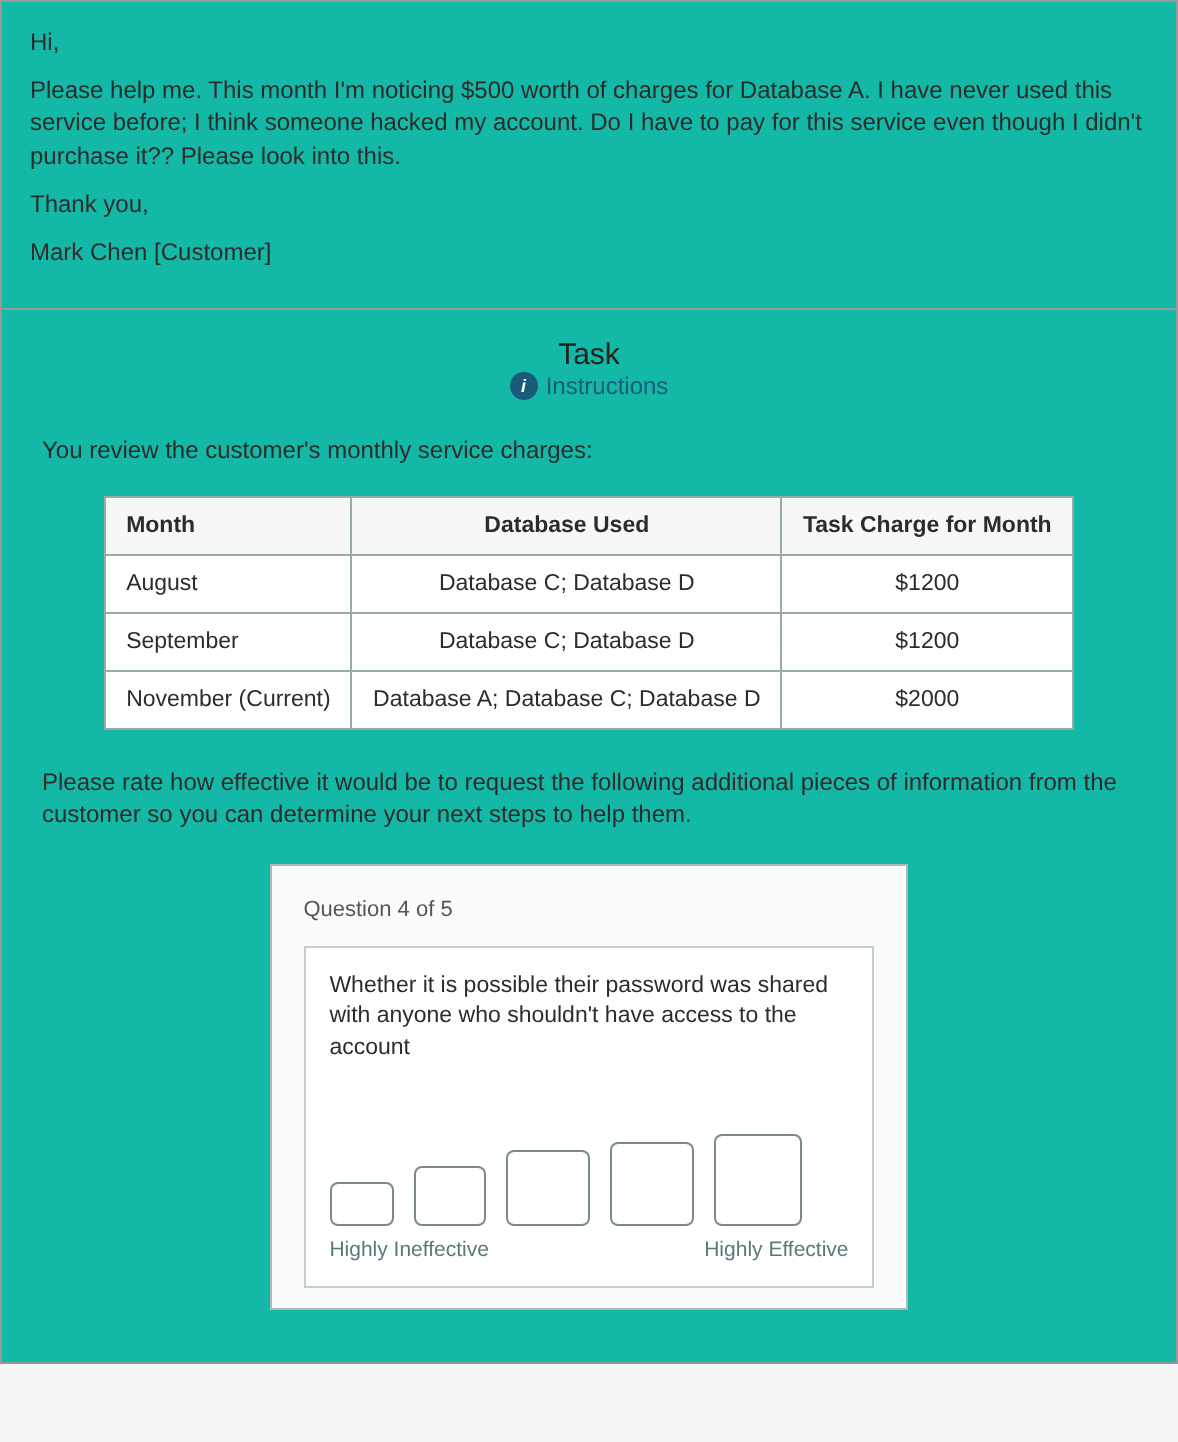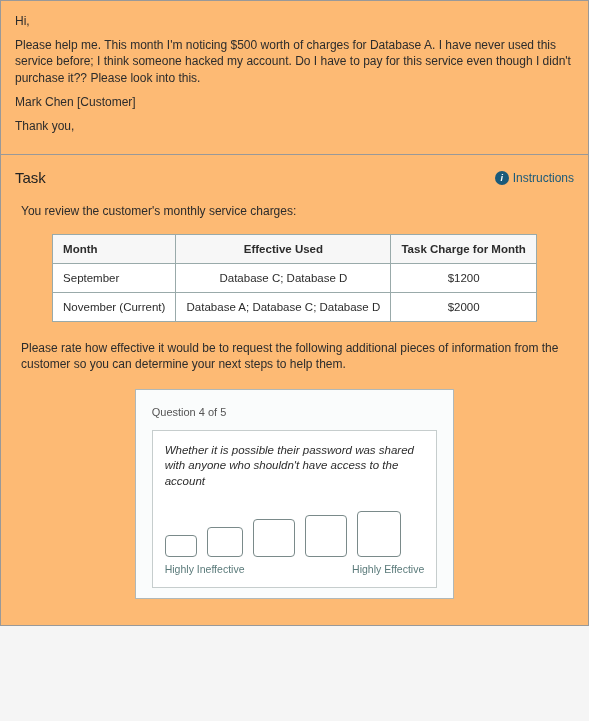--- a/index.html
+++ b/index.html
@@ -5,31 +5,32 @@
     * { box-sizing: border-box; margin: 0; padding: 0; }
     body {
       font-family: Arial, Helvetica, sans-serif;
       background: #f5f5f5;
       width: 589px;
       font-size: 12px;
       color: #2c2c2c;
     }
     .panel {
       border: 1px solid #999;
-      background: #fdba74;
+      background: #14b8a6;
       margin: 0;
     }
     .msg-panel { padding: 12px 14px; }
     .msg-panel p { margin-bottom: 8px; line-height: 1.35; }
     .task-panel { border-top: none; }
     .task-header {
       display: flex;
       justify-content: space-between;
       align-items: center;
       padding: 14px 14px 6px 14px;
+      flex-direction: column;
     }
     .task-title { font-size: 15px; color: #222; }
     .instructions {
       display: flex;
       align-items: center;
       gap: 4px;
       font-size: 12px;
       color: #1a5a7a;
       cursor: pointer;
     }
@@ -69,21 +70,21 @@
     .question-head {
       font-size: 11px;
       color: #555;
       margin-bottom: 12px;
     }
     .inner-box {
       border: 1px solid #c6cdcd;
       padding: 12px;
       background: #fff;
     }
-    .q-text { font-size: 11.5px; line-height: 1.35; margin-bottom: 22px; font-style: italic; }
+    .q-text { font-size: 11.5px; line-height: 1.35; margin-bottom: 35px; }
     .rating-row {
       display: flex;
       gap: 10px;
       margin-bottom: 6px;
     }
     .rating-box {
       border: 1.5px solid #7a8a8a;
       border-radius: 4px;
       background: #fff;
       cursor: pointer;
@@ -102,44 +103,49 @@
       margin-top: 4px;
       gap: 12px;
     }
   </style>
 </head>
 <body>
 
 <div class="panel msg-panel">
   <p>Hi,</p>
   <p>Please help me. This month I'm noticing $500 worth of charges for Database A. I have never used this service before; I think someone hacked my account. Do I have to pay for this service even though I didn't purchase it?? Please look into this.</p>
+  <p>Thank you,</p>
   <p>Mark Chen [Customer]</p>
-  <p>Thank you,</p>
 </div>
 
 <div class="panel task-panel">
   <div class="task-header">
     <div class="task-title">Task</div>
     <div class="instructions">
       <span class="info-icon">i</span>
       <span>Instructions</span>
     </div>
   </div>
   <div class="task-body">
     <div class="review-line">You review the customer's monthly service charges:</div>
 
     <table class="charges">
       <thead>
         <tr>
           <th>Month</th>
-          <th class="center">Effective Used</th>
+          <th class="center">Database Used</th>
           <th class="center">Task Charge for Month</th>
         </tr>
       </thead>
       <tbody>
+        <tr>
+          <td>August</td>
+          <td class="center">Database C; Database D</td>
+          <td class="center">$1200</td>
+        </tr>
         <tr>
           <td>September</td>
           <td class="center">Database C; Database D</td>
           <td class="center">$1200</td>
         </tr>
         <tr>
           <td>November (Current)</td>
           <td class="center">Database A; Database C; Database D</td>
           <td class="center">$2000</td>
         </tr>

